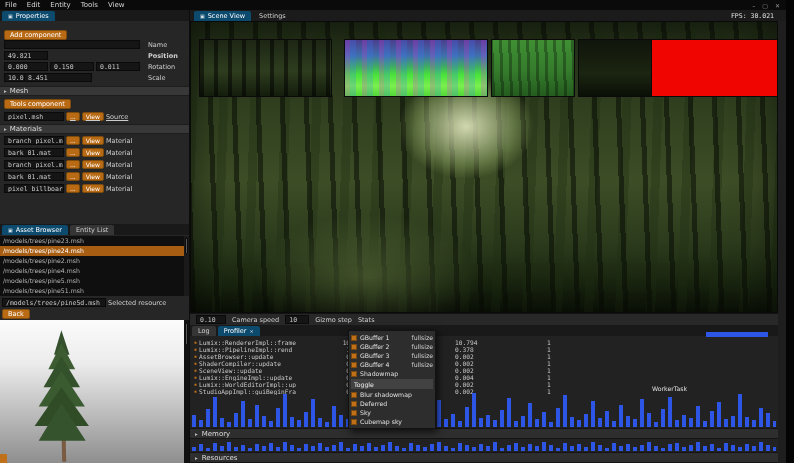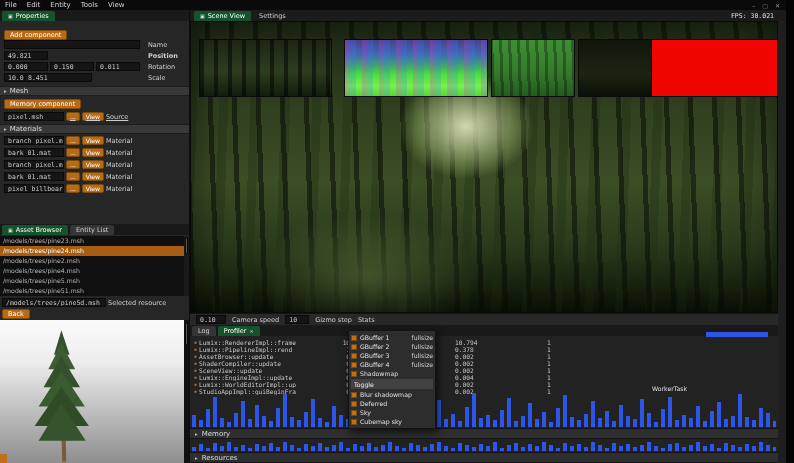--- a/index.html
+++ b/index.html
@@ -9,21 +9,21 @@
   
   .titlebar{position:absolute;top:0;left:0;width:794px;height:10px;background:#0a0a0a;display:flex;align-items:center;}
   .menubar{display:flex;gap:10px;padding-left:5px;}
   .menu-item{color:#d6d6d6;font-size:7px;}
   .win-controls{margin-left:auto;display:flex;gap:7px;padding-right:14px;color:#9a9a9a;font-size:6px;}
   
   .left-col{position:absolute;top:10px;left:0;width:190px;height:453px;background:#262626;border-right:1px solid #0c0c0c;}
   .tabrow{position:absolute;left:0;right:0;height:11px;background:#191919;display:flex;align-items:flex-end;padding-left:2px;}
   .tab{display:inline-flex;align-items:center;gap:3px;height:10px;padding:0 6px;background:#353535;color:#cfcfcf;
        border-radius:2px 2px 0 0;margin-right:2px;font-size:6.5px;white-space:nowrap;}
-  .tab.active{background:#14532d;color:#fff;}
+  .tab.active{background:#0c4a6e;color:#fff;}
   .tab-icon{font-size:5px;opacity:.85;}
   .obtn{display:inline-block;background:#b96a15;border:1px solid #7d4c0d;color:#fff;font-size:6.5px;
         height:10px;line-height:8px;padding:0 5px;border-radius:2px;font-family:inherit;}
   .sbtn{display:inline-block;background:#b96a15;border:1px solid #7d4c0d;color:#fff;font-size:6px;
         height:9px;line-height:7px;padding:0 3px;border-radius:2px;font-family:inherit;}
   .input{display:inline-block;background:#151515;border:1px solid #0a0a0a;color:#c8c8c8;font-size:6.5px;
          height:9px;line-height:8px;padding:0 3px;white-space:nowrap;overflow:hidden;
          font-family:"DejaVu Sans Mono",monospace;}
   .lbl{font-size:6.5px;color:#cfcfcf;}
   .section-header{position:absolute;left:0;right:0;height:10px;background:#383838;border-top:1px solid #1d1d1d;
@@ -146,21 +146,21 @@
     </div>
     <span class="pg-label" style="top:53px;">Rotation</span>
 
     <span class="input" style="position:absolute;top:63px;left:24px;width:68px;">8.451</span>
     <span class="pg-label" style="top:64px;">Scale</span>
 
     <div class="section-header" style="top:76px;">
       <span class="tri">▸</span>
       <span>Mesh</span>
     </div>
-    <button class="obtn" style="position:absolute;top:89px;left:4px;">Memory component</button>
+    <button class="obtn" style="position:absolute;top:89px;left:4px;">Tools component</button>
 
     <div class="res-row" style="top:102px;text-decoration:underline;">
       <span class="input" style="width:60px;">pixel.msh</span>
       <button class="sbtn">...</button>
       <button class="sbtn">View</button>
       <span class="lbl">Source</span>
     </div>
 
     <div class="section-header" style="top:114px;">
       <span class="tri">▸</span>

